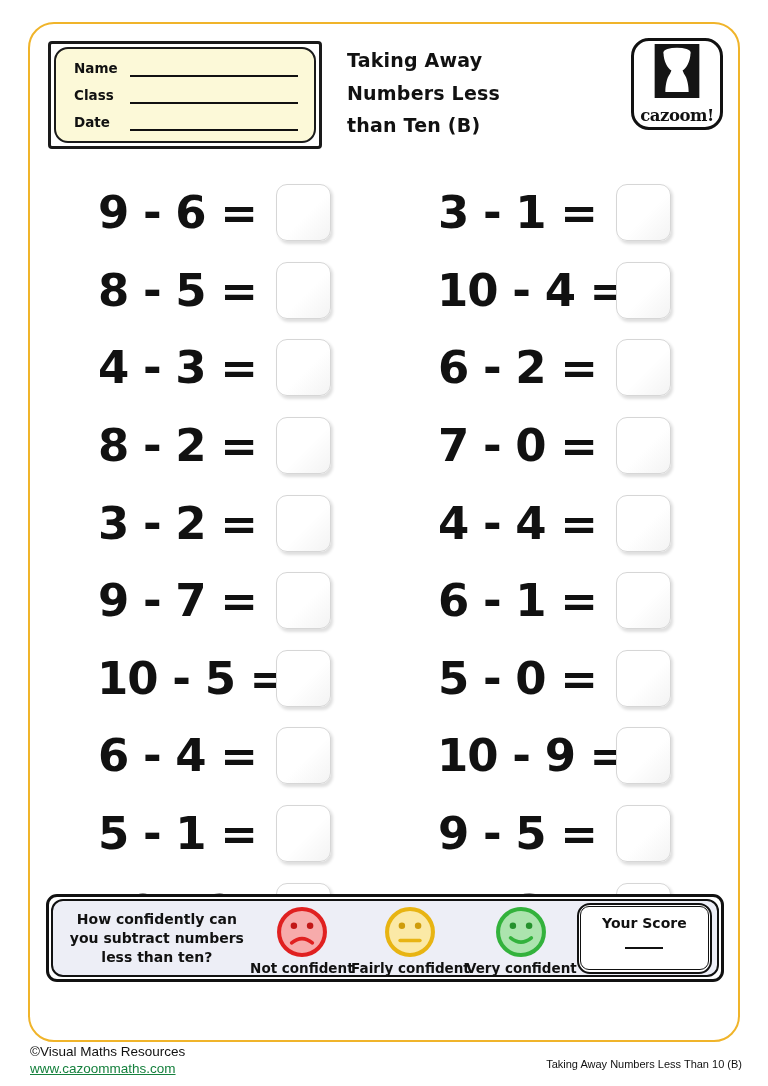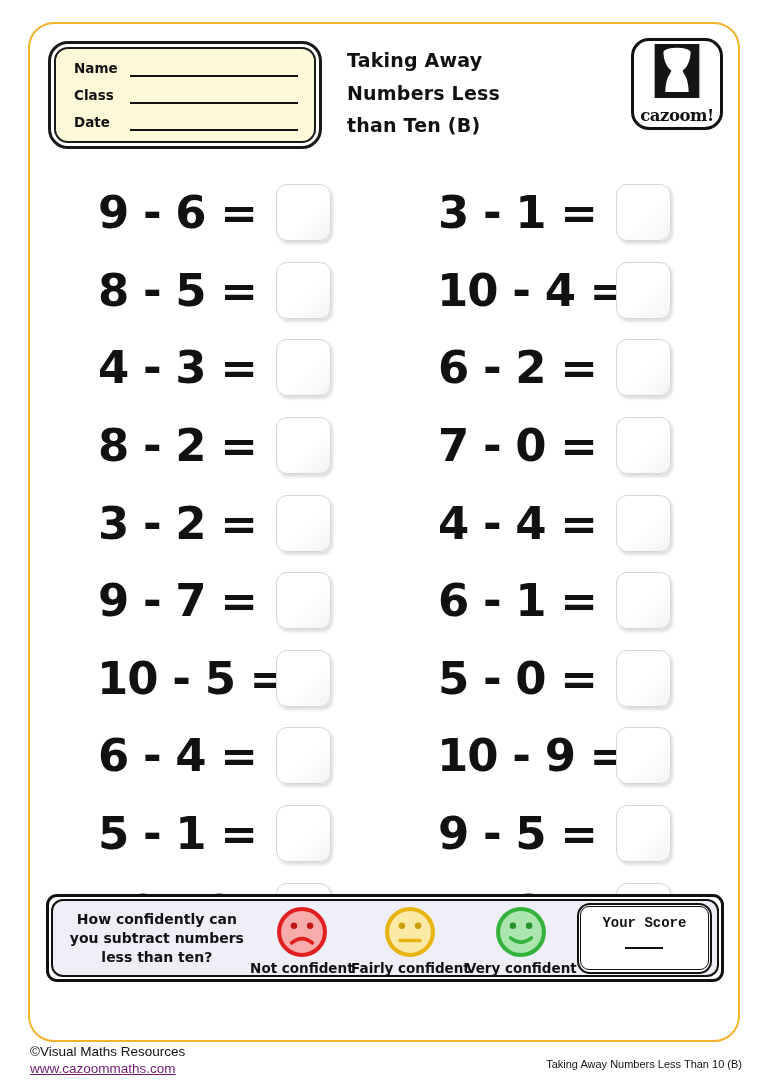--- a/index.html
+++ b/index.html
@@ -5,21 +5,21 @@
   html,body{margin:0;padding:0;background:#fff;width:768px;height:1086px;overflow:hidden;
     font-family:"DejaVu Sans","Liberation Sans",sans-serif;color:#111;}
   .sheet{position:relative;width:768px;height:1086px;background:#fff;}
 
   
   .page-frame{position:absolute;left:28px;top:22px;width:708px;height:1016px;
     border:2px solid #f0b42a;border-radius:26px;}
 
   
   .name-box{position:absolute;left:18px;top:17px;width:262px;height:96px;
-    border:3px solid #1a1a1a;border-radius:20px;background:#fff;padding:3px;box-sizing:content-box;}
+    border:3px solid #1a1a1a;border-radius:4px;background:#fff;padding:3px;box-sizing:content-box;}
   .name-box-inner{height:100%;border:2px solid #1a1a1a;border-radius:14px;background:#fcf9d8;
     box-sizing:border-box;padding:10px 16px 10px 18px;display:flex;flex-direction:column;justify-content:space-between;}
   .field-row{display:flex;align-items:flex-end;}
   .field-label{font-weight:bold;font-size:13.5px;width:56px;line-height:18px;}
   .field-line{flex:1;border-bottom:2px solid #111;height:15px;}
 
   
   .title{position:absolute;left:317px;top:20px;font-size:19px;font-weight:bold;line-height:32.5px;letter-spacing:0.2px;}
 
   
@@ -45,27 +45,27 @@
   .confidence-inner{height:100%;border:2px solid #111;border-radius:12px;background:#edeef6;
     box-sizing:border-box;display:flex;align-items:center;}
   .question{width:192px;margin-left:12px;text-align:center;font-weight:bold;font-size:14px;line-height:19px;}
   .face-group{width:111px;display:flex;flex-direction:column;align-items:center;justify-content:flex-end;margin-top:4px;}
   .face-group svg{display:block;}
   .face-label{font-weight:bold;font-size:13.5px;margin-top:1px;white-space:nowrap;}
   .score-box{margin-left:auto;margin-right:5px;width:134px;height:64px;border:2.5px solid #111;border-radius:13px;
     background:#fff;padding:1.5px;box-sizing:content-box;}
   .score-inner{height:100%;border:1.5px solid #111;border-radius:9px;box-sizing:border-box;
     display:flex;flex-direction:column;align-items:center;}
-  .score-label{font-weight:bold;font-size:14px;margin-top:8px;font-family:Liberation Mono, monospace;}
+  .score-label{font-weight:bold;font-size:14px;margin-top:8px;}
   .score-line{width:38px;border-bottom:2px solid #111;height:16px;}
 
   
   .footer-left{position:absolute;left:30px;top:1043px;font-size:13.5px;line-height:17px;
     font-family:"Liberation Sans",sans-serif;}
-  .footer-link{color:#701a75;text-decoration:underline;cursor:pointer;}
+  .footer-link{color:#15803d;text-decoration:underline;cursor:pointer;}
   .footer-right{position:absolute;right:26px;top:1058px;font-size:11px;
     font-family:"Liberation Sans",sans-serif;}
 </style>
 </head>
 <body>
 
 <div class="sheet">
   <div class="page-frame">
 
     <div class="name-box">

